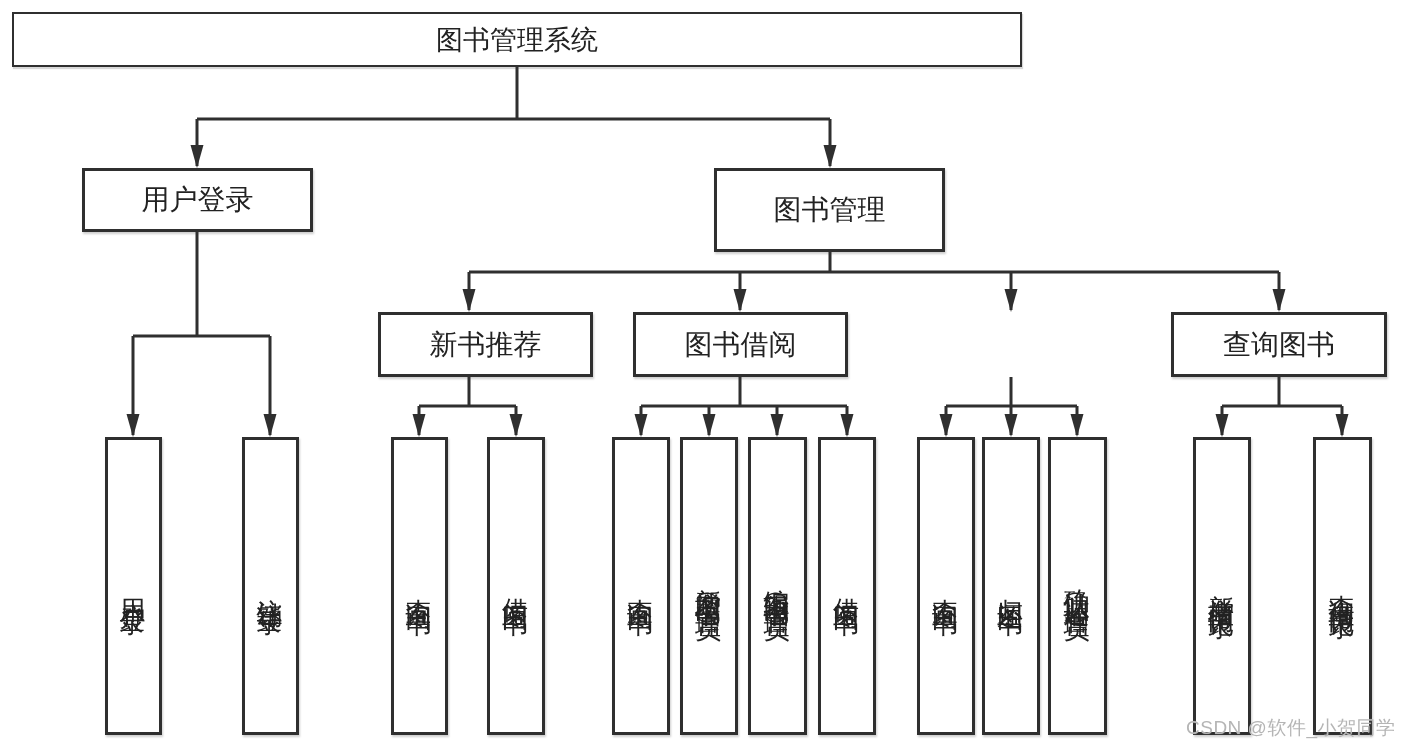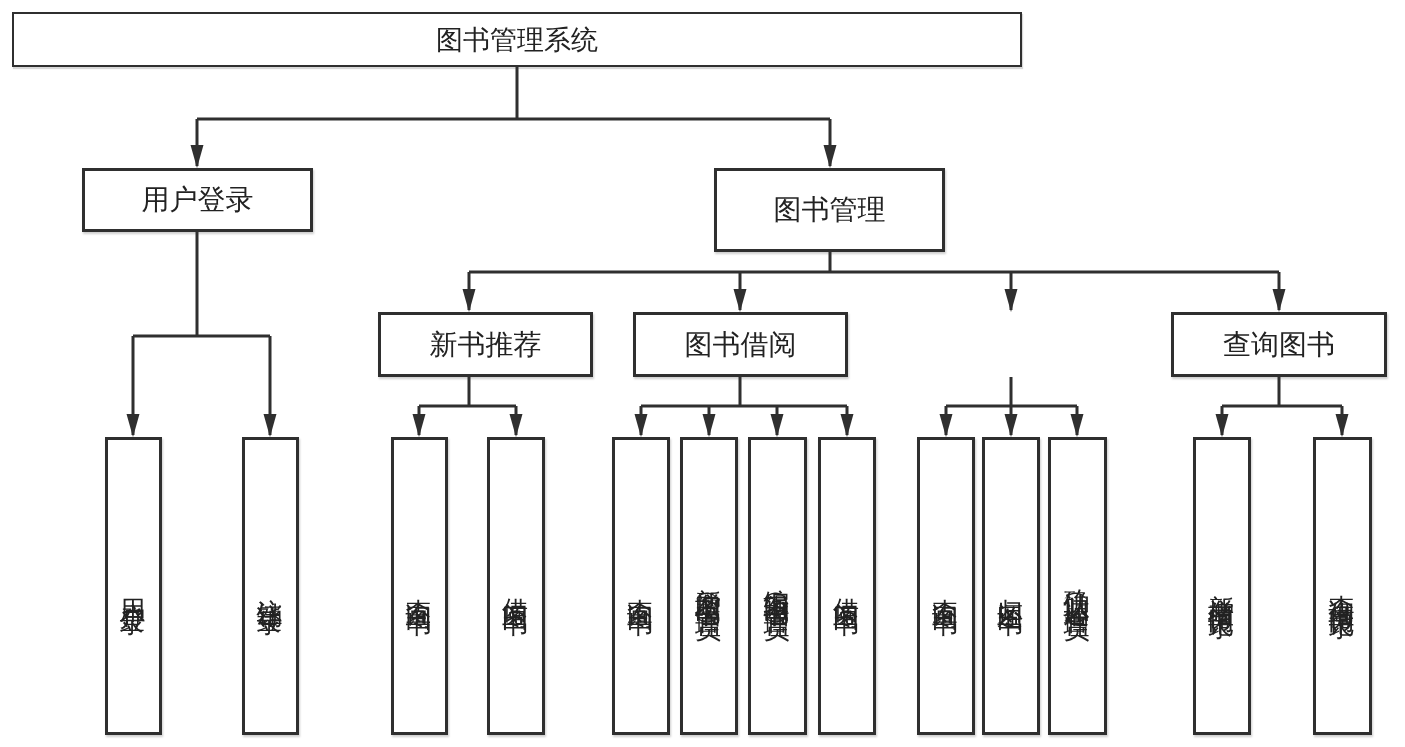--- a/index.html
+++ b/index.html
@@ -127,13 +127,14 @@
   <div class="node leaf" style="left:748px; top:437px; width:59px; height:298px;">编辑图书（管理员）</div>
   <div class="node leaf" style="left:818px; top:437px; width:58px; height:298px;">借阅图书</div>
 
   <div class="node leaf" style="left:917px; top:437px; width:58px; height:298px;">查询图书</div>
   <div class="node leaf" style="left:982px; top:437px; width:58px; height:298px;">归还图书</div>
   <div class="node leaf" style="left:1048px; top:437px; width:59px; height:298px;">确认归还（管理员）</div>
 
   <div class="node leaf" style="left:1193px; top:437px; width:58px; height:298px;">新增借阅记录</div>
   <div class="node leaf" style="left:1313px; top:437px; width:59px; height:298px;">查询借阅记录</div>
 
+  <div id="watermark">CSDN @软件_小贺同学</div>
 </div>
 
 </body></html>

